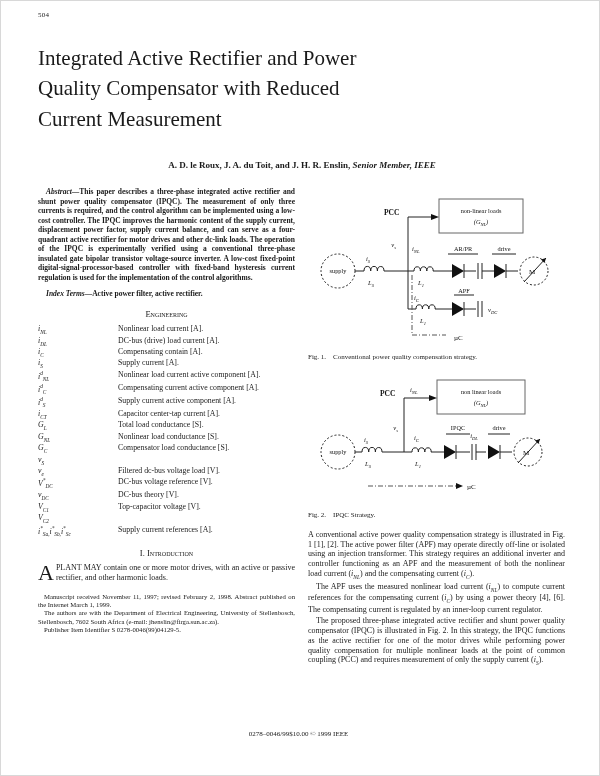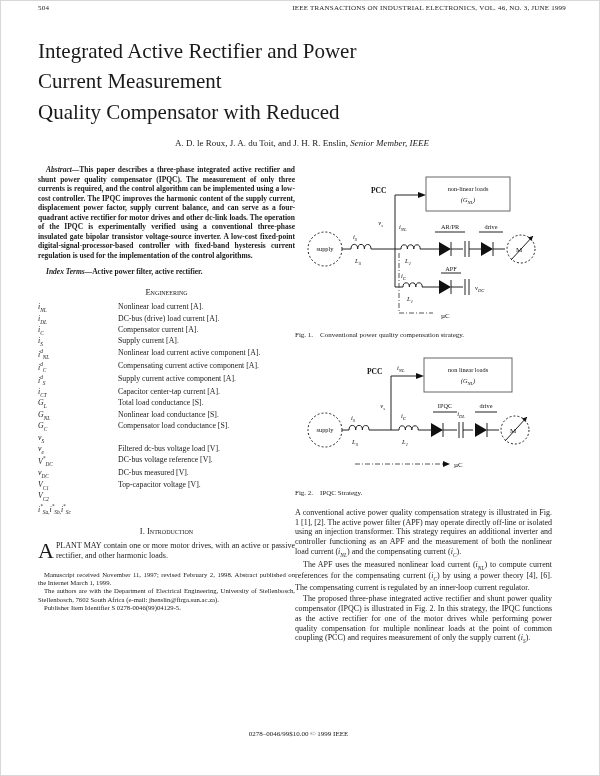--- a/index.html
+++ b/index.html
@@ -1,26 +1,26 @@
 <!DOCTYPE html>
 <html><head>
 <meta charset="utf-8">
 <style>
   html,body { margin:0; padding:0; background:#e8e8e8; }
   .page {
     width:600px; height:776px; background:#fff; margin:0 auto; position:relative;
-    box-sizing:border-box; padding:4px 34px 0 38px; overflow:hidden;
+    box-sizing:border-box; padding:11px 34px 0 38px; overflow:hidden;
     font-family:"Liberation Serif", serif; color:#1a1a1a;
     box-shadow: inset 0 0 0 1px #d8d8d8;
   }
   .running-head { display:flex; justify-content:space-between; font-size:7px; letter-spacing:.2px; }
   .paper-title { text-align:left; margin-top:24px; font-size:21px; line-height:1.45; font-weight:400; }
-  .authors { text-align:center; margin-top:11px; font-size:9px; }
+  .authors { text-align:center; margin-top:26px; font-size:9px;font-weight:bold; }
   .authors .member { font-style:italic; }
-  .columns { display:flex; margin-top:17px; }
+  .columns { display:flex; gap:13px; margin-top:17px; }
   .col { width:257px; font-size:8px; line-height:1.22; text-align:justify; }
   .abstract { font-weight:bold; font-size:7.5px; line-height:1.27; text-indent:8px; margin:0; }
   .abstract .lead { font-style:italic; }
   .index-terms { font-weight:bold; font-size:7.5px; text-indent:8px; margin:7px 0 0 0; }
   .index-terms .lead { font-style:italic; }
   .sec-head { text-align:center; font-variant:small-caps; font-size:8.6px; margin:10px 0 5px 0; font-weight:400; }
   .nomen { font-size:7.8px; line-height:1.3; }
   .nomen-row { display:flex; }
   .nomen-sym { width:60px; flex-shrink:0; font-style:italic; }
   .nomen-desc { flex:1; text-align:justify;margin-left:20px; }
@@ -42,27 +42,26 @@
   .svg-sub { font-size:4.6px; }
   .svg-bold { font-weight:bold; }
 </style>
 </head>
 <body>
 
 <div class="page">
 
   <div class="running-head">
     <span>504</span>
-    <span>IEEE TRANSACTIONS ON INDUSTRIAL ELECTRONICS, VOL. 46, NO. 3, JUNE 1999</span>
   </div>
 
   <div class="paper-title">
     <div>Integrated Active Rectifier and Power</div>
+    <div>Quality Compensator with Reduced</div>
     <div>Current Measurement</div>
-    <div>Quality Compensator with Reduced</div>
   </div>
 
   <div class="authors">
     <span>A. D. le Roux, J. A. du Toit, and J. H. R. Enslin, </span><span class="member">Senior Member, IEEE</span>
   </div>
 
   <div class="columns">
 
     <div class="col">
 
@@ -80,21 +79,21 @@
         <div class="nomen-row">
           <span class="nomen-sym"><span>i</span><sub>NL</sub></span>
           <span class="nomen-desc">Nonlinear load current [A].</span>
         </div>
         <div class="nomen-row">
           <span class="nomen-sym"><span>i</span><sub>DL</sub></span>
           <span class="nomen-desc">DC-bus (drive) load current [A].</span>
         </div>
         <div class="nomen-row">
           <span class="nomen-sym"><span>i</span><sub>C</sub></span>
-          <span class="nomen-desc">Compensator current [A].</span>
+          <span class="nomen-desc">Compensating contain [A].</span>
         </div>
         <div class="nomen-row">
           <span class="nomen-sym"><span>i</span><sub>S</sub></span>
           <span class="nomen-desc">Supply current [A].</span>
         </div>
         <div class="nomen-row">
           <span class="nomen-sym"><span>i</span><sup>d</sup><sub>NL</sub></span>
           <span class="nomen-desc">Nonlinear load current active component [A].</span>
         </div>
         <div class="nomen-row">
@@ -127,31 +126,32 @@
         <div class="nomen-row">
           <span class="nomen-sym"><span>v</span><sub>e</sub></span>
           <span class="nomen-desc">Filtered dc-bus voltage load [V].</span>
         </div>
         <div class="nomen-row">
           <span class="nomen-sym"><span>V</span><sup>*</sup><sub>DC</sub></span>
           <span class="nomen-desc">DC-bus voltage reference [V].</span>
         </div>
         <div class="nomen-row">
           <span class="nomen-sym"><span>v</span><sub>DC</sub></span>
-          <span class="nomen-desc">DC-bus measured [V].</span>
+          <span class="nomen-desc">DC-bus theory [V].</span>
         </div>
         <div class="nomen-row">
           <span class="nomen-sym"><span>V</span><sub>C1</sub></span>
           <span class="nomen-desc">Top-capacitor voltage [V].</span>
         </div>
         <div class="nomen-row">
           <span class="nomen-sym"><span>V</span><sub>C2</sub></span>
         </div>
         <div class="nomen-row">
           <span class="nomen-sym"><span>i</span><sup>*</sup><sub>Sa,</sub><span>i</span><sup>*</sup><sub>Sb,</sub><span>i</span><sup>*</sup><sub>Sc</sub></span>
+          <span class="nomen-desc">Supply current references [A].</span>
         </div>
       </div>
 
       <div class="sec-head">I. Introduction</div>
 
       <p class="intro-para">
         <span class="dropcap">A</span><span>PLANT MAY contain one or more motor drives, with an active or passive rectifier, and other harmonic loads.</span>
       </p>
 
       <div class="footnote">

